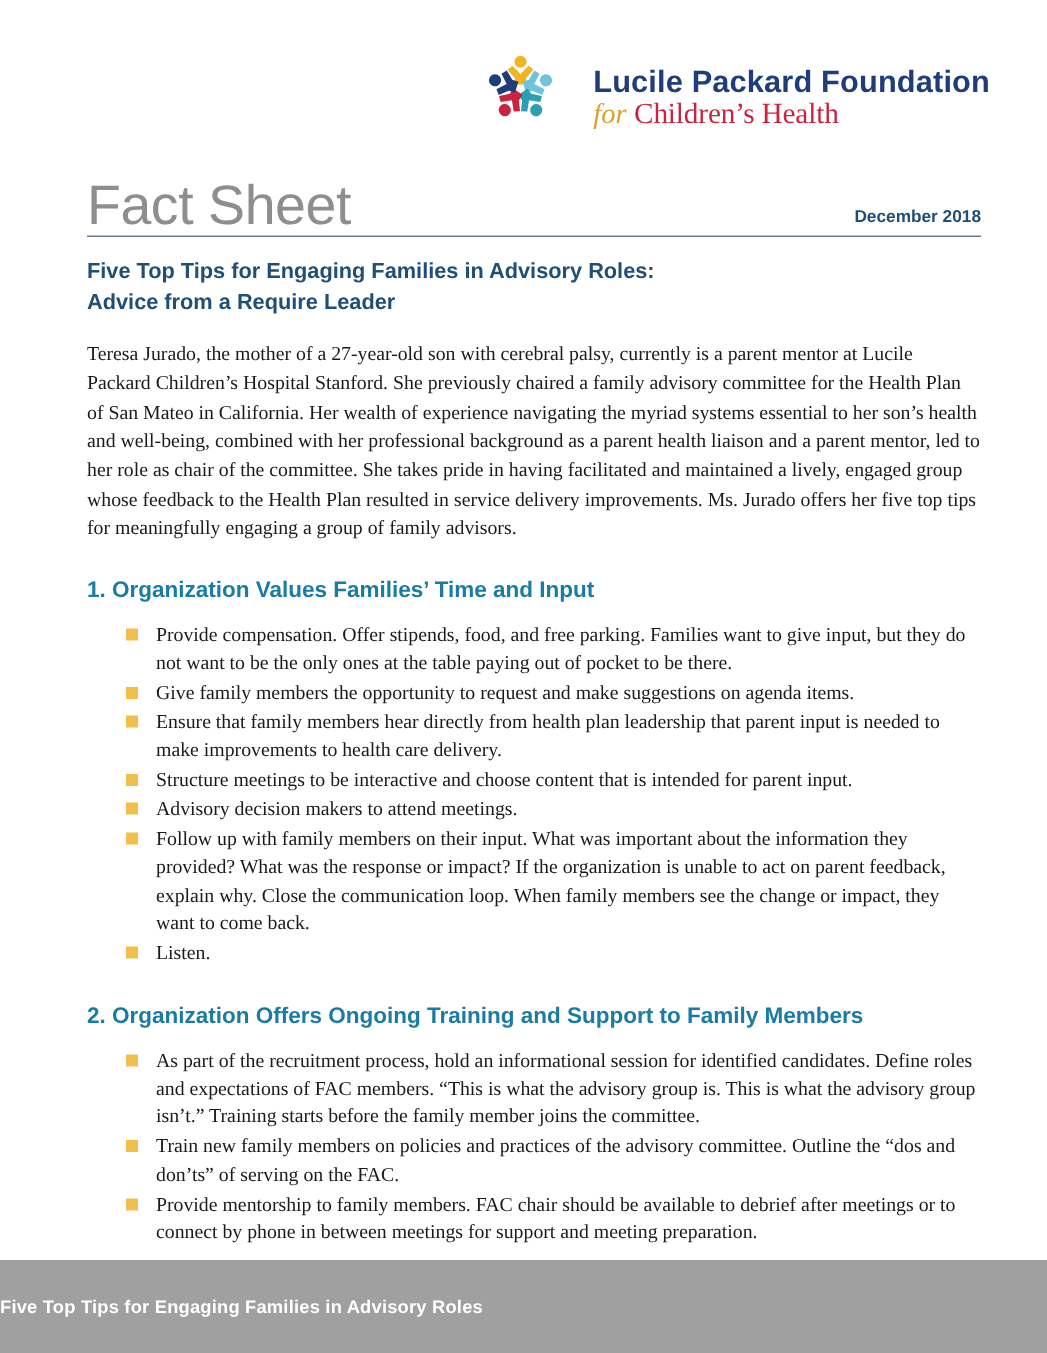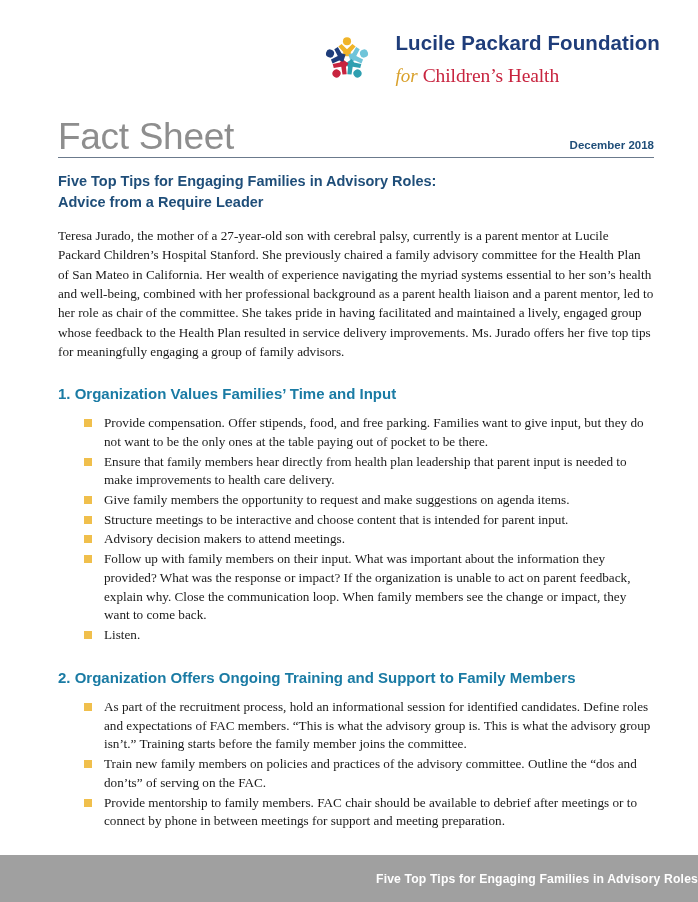--- a/index.html
+++ b/index.html
@@ -29,21 +29,21 @@
     height: 118px;
     flex: 0 0 auto;
     display: flex;
     align-items: center;
     justify-content: flex-end;
     padding-right: 38px;
     box-sizing: border-box;
   }
   .logo {
     display: flex;
-    align-items: center;
+    align-items: flex-end;
     gap: 22px;
   }
   .logo-mark {
     width: 54px;
     height: 54px;
     flex: 0 0 auto;
     display: block;
   }
   .logo-text {
     display: flex;
@@ -54,21 +54,21 @@
     font-family: "Liberation Sans", sans-serif;
     font-weight: bold;
     font-size: 20.5px;
     color: #1f3d7a;
     letter-spacing: 0.1px;
     white-space: nowrap;
   }
   .logo-line2 {
     font-size: 20px;
     white-space: nowrap;
-    margin-top: 12px;
+    margin-top: 0;
   }
   .logo-for {
     font-family: "Liberation Serif", serif;
     font-style: italic;
     color: #d9a12c;
     font-size: 19px;
   }
   .logo-ch {
     font-family: "Liberation Serif", serif;
     color: #c8243f;
@@ -153,25 +153,25 @@
     width: 8px;
     height: 8px;
     background: #f0bf4c;
     display: block;
   }
 
   
   .footer-spacer { flex: 1 1 auto; }
   .footer {
     flex: 0 0 auto;
-    height: 47px;
+    height: 62px;
     background: #a0a0a0;
     display: flex;
     align-items: center;
-    justify-content: flex-end;
+    justify-content: flex-start;
   }
   .footer-text {
     font-family: "Liberation Sans", sans-serif;
     font-size: 12.2px;
     font-weight: bold;
     color: #ffffff;
     letter-spacing: 0.15px;
   }
 </style>
 </head>
@@ -232,22 +232,22 @@
       <div>Five Top Tips for Engaging Families in Advisory Roles:</div>
       <div>Advice from a Require Leader</div>
     </div>
 
     <p class="intro">Teresa Jurado, the mother of a 27-year-old son with cerebral palsy, currently is a parent mentor at Lucile Packard Children’s Hospital Stanford. She previously chaired a family advisory committee for the Health Plan of San Mateo in California. Her wealth of experience navigating the myriad systems essential to her son’s health and well-being, combined with her professional background as a parent health liaison and a parent mentor, led to her role as chair of the committee. She takes pride in having facilitated and maintained a lively, engaged group whose feedback to the Health Plan resulted in service delivery improvements. Ms. Jurado offers her five top tips for meaningfully engaging a group of family advisors.</p>
 
     <div class="section">
       <div class="section-heading">1. Organization Values Families’ Time and Input</div>
       <ul class="bullets">
         <li class="bullet"><span class="bullet-marker"></span><span>Provide compensation. Offer stipends, food, and free parking. Families want to give input, but they do not want to be the only ones at the table paying out of pocket to be there.</span></li>
+        <li class="bullet"><span class="bullet-marker"></span><span>Give family members the opportunity to request and make suggestions on agenda items.</span></li>
         <li class="bullet"><span class="bullet-marker"></span><span>Ensure that family members hear directly from health plan leadership that parent input is needed to make improvements to health care delivery.</span></li>
-        <li class="bullet"><span class="bullet-marker"></span><span>Give family members the opportunity to request and make suggestions on agenda items.</span></li>
         <li class="bullet"><span class="bullet-marker"></span><span>Structure meetings to be interactive and choose content that is intended for parent input.</span></li>
         <li class="bullet"><span class="bullet-marker"></span><span>Advisory decision makers to attend meetings.</span></li>
         <li class="bullet"><span class="bullet-marker"></span><span>Follow up with family members on their input. What was important about the information they provided? What was the response or impact? If the organization is unable to act on parent feedback, explain why. Close the communication loop. When family members see the change or impact, they want to come back.</span></li>
         <li class="bullet"><span class="bullet-marker"></span><span>Listen.</span></li>
       </ul>
     </div>
 
     <div class="section">
       <div class="section-heading">2. Organization Offers Ongoing Training and Support to Family Members</div>
       <ul class="bullets">

